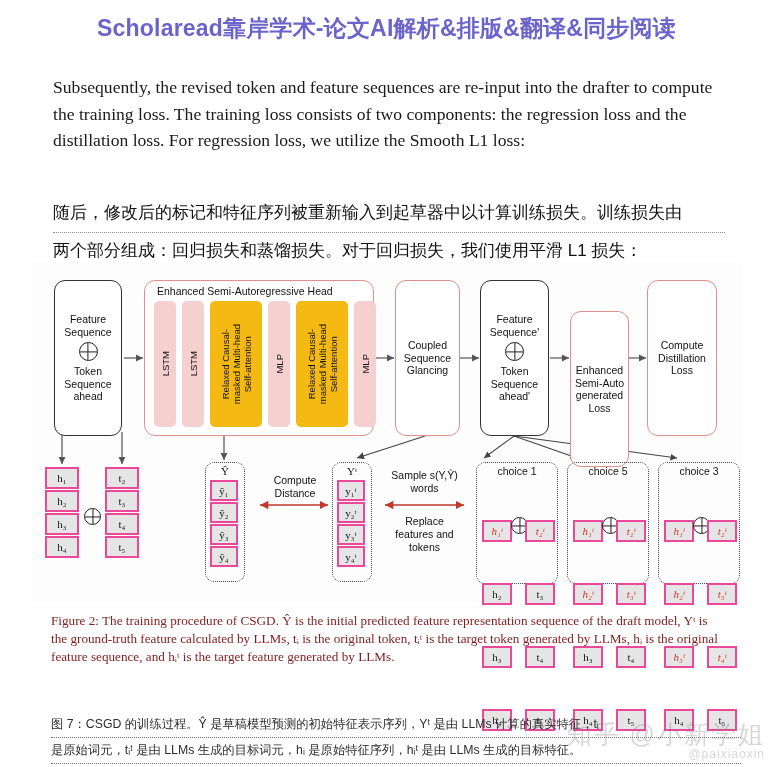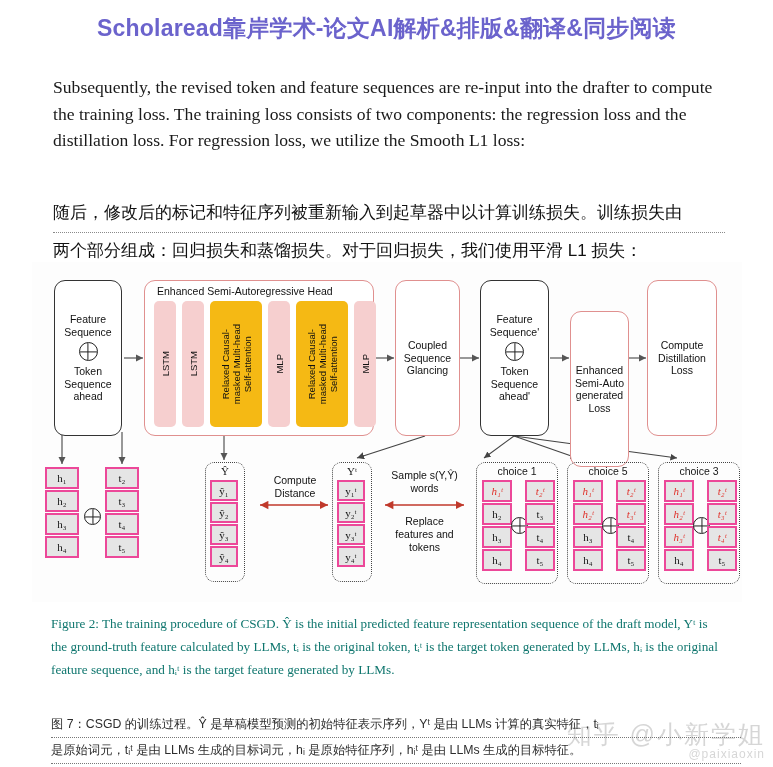--- a/index.html
+++ b/index.html
@@ -127,21 +127,21 @@
   .cell{
     box-sizing:border-box;
     width:34px;height:22px;
     background:#e5e5e5;
     border:2px solid #ec4899;
     display:flex;align-items:center;justify-content:center;
     font-family:"Liberation Serif",serif;
     font-size:11px;
     color:#151515;
   }
-  .cell.narrow{width:30px;}
+  .cell.narrow{width:30px;margin-top:40px;}
   .cell.sm{width:28px;height:21px;}
   .cell.red{color:#e0322b;font-style:italic;}
 
   .dashbox{
     position:absolute;
     box-sizing:border-box;
     border:1.4px dotted #444;
     border-radius:9px;
     background:transparent;
   }
@@ -171,22 +171,22 @@
   .oplus-sm:before{left:50%;top:0;width:1.1px;height:100%;transform:translateX(-50%);}
   .oplus-sm:after{top:50%;left:0;height:1.1px;width:100%;transform:translateY(-50%);}
 
   svg.arrows{position:absolute;left:0;top:0;width:710px;height:340px;overflow:visible;}
 
   
   .cap-en{
     position:absolute;left:51px;top:612px;width:670px;
     font-family:"Liberation Serif",serif;
     font-size:13.2px;
-    line-height:23px;
-    color:#0f766e;
+    line-height:18px;
+    color:#7f1d1d;
   }
   .cap-zh{
     position:absolute;left:51px;top:712px;width:690px;
     font-family:"Liberation Sans",sans-serif;
     font-size:12.3px;
     line-height:25px;
     color:#2d2d2d;
   }
   .cap-zh .ln{
     display:block;

